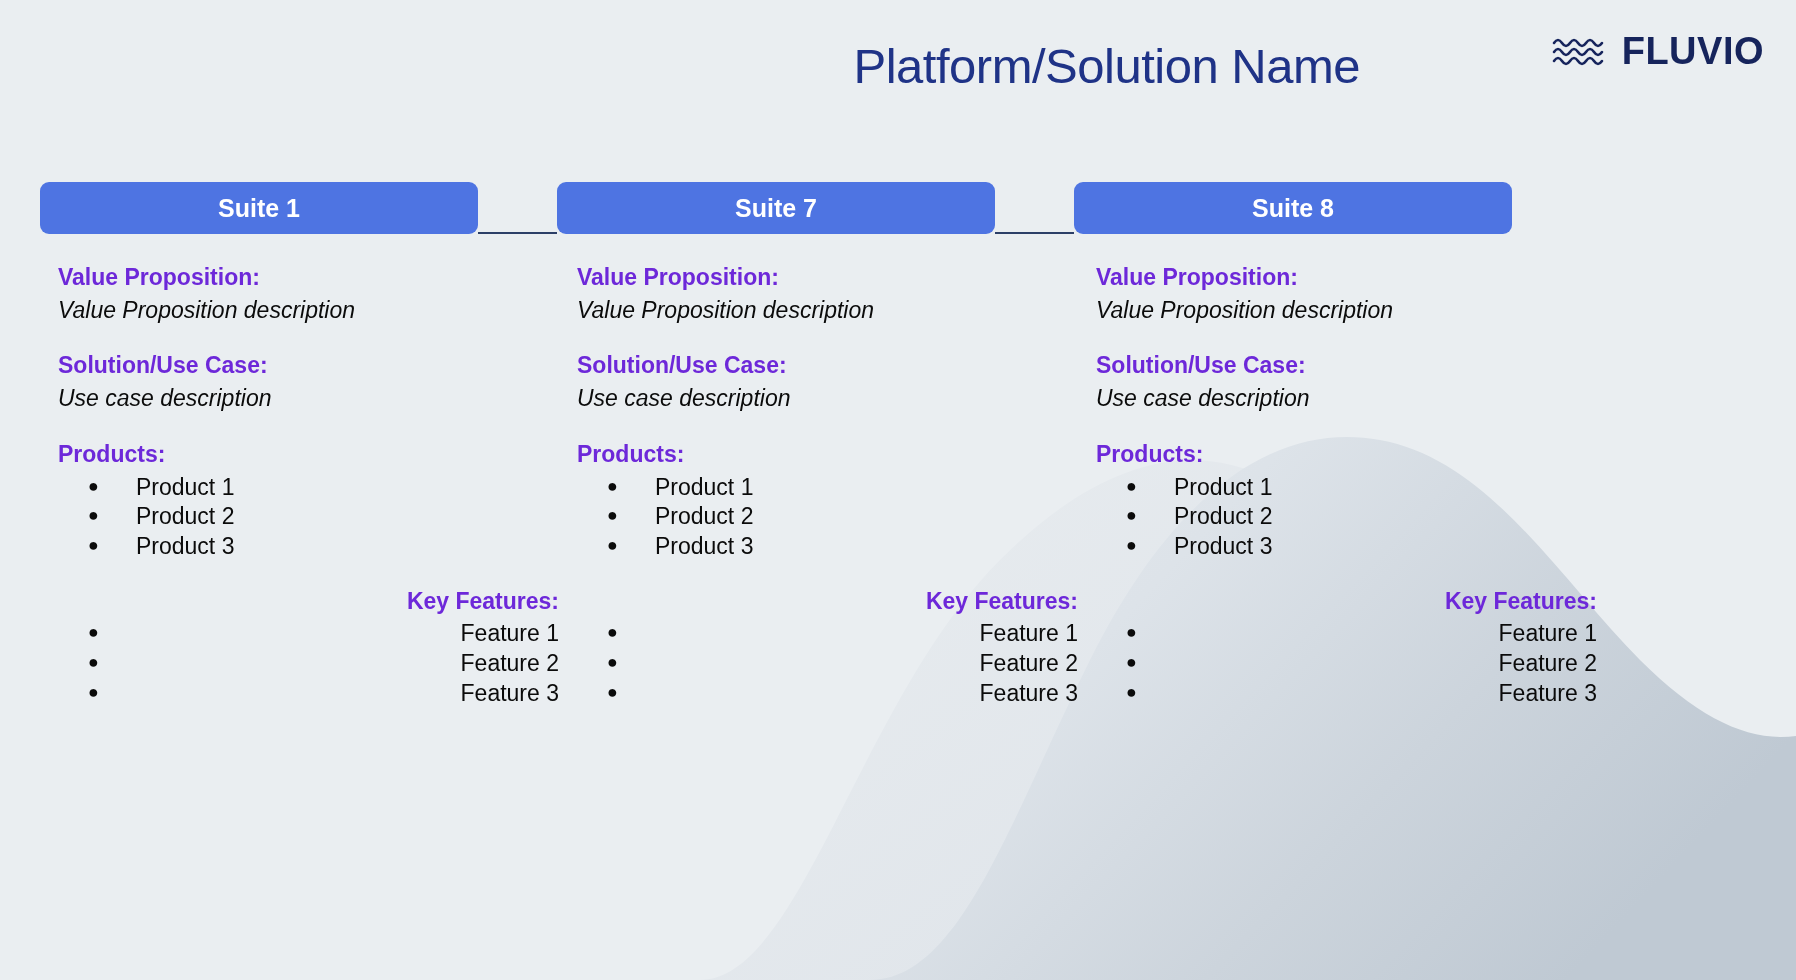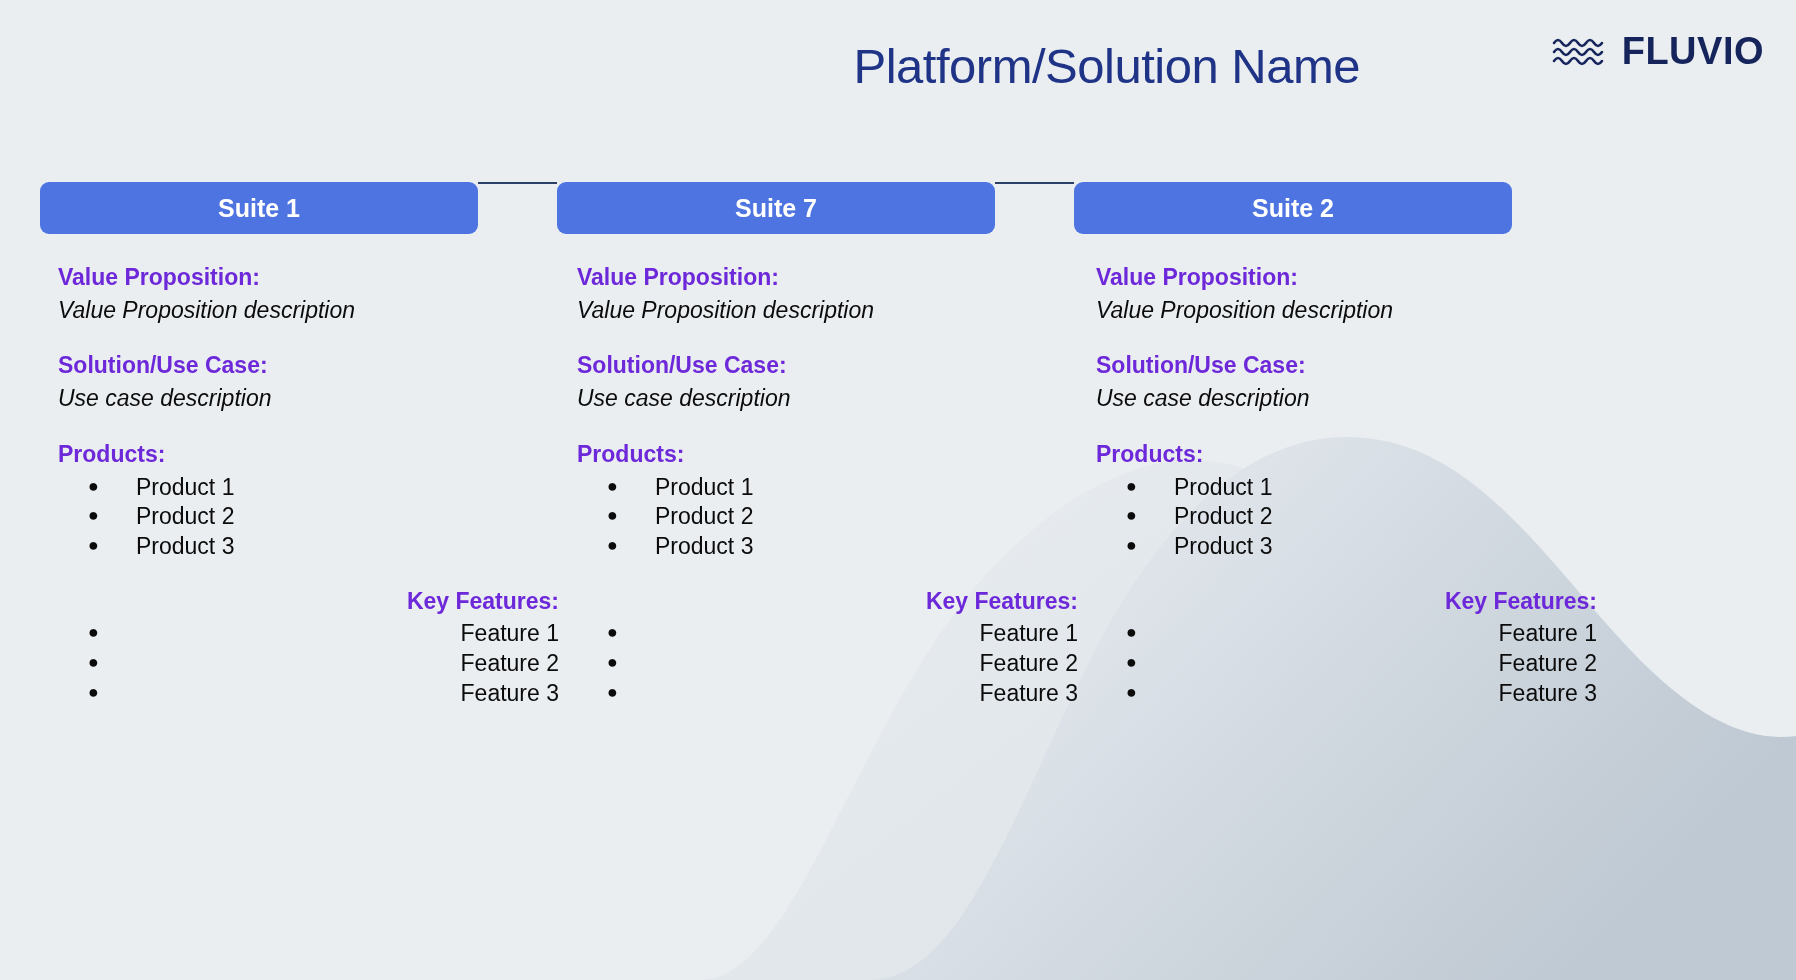--- a/index.html
+++ b/index.html
@@ -72,21 +72,21 @@
   }
 
   
   #header-row {
     position: absolute;
     left: 40px;
     top: 182px;
     width: 1472px;
     height: 52px;
     display: flex;
-    align-items: flex-start;
+    align-items: flex-end;
     z-index: 3;
   }
   .suite-pill {
     flex: 0 0 438px;
     height: 52px;
     background: #4e74e2;
     border-radius: 9px;
     color: #ffffff;
     font-size: 25px;
     font-weight: bold;
@@ -204,21 +204,21 @@
   <div id="header-row">
     <div class="suite-pill">
       <span>Suite 1</span>
     </div>
     <div class="connector"></div>
     <div class="suite-pill">
       <span>Suite 7</span>
     </div>
     <div class="connector"></div>
     <div class="suite-pill">
-      <span>Suite 2</span>
+      <span>Suite 8</span>
     </div>
   </div>
 
   <div id="columns">
 
     <div class="column">
       <div class="block">
         <p class="block-heading">Value Proposition:</p>
         <p class="block-desc">Value Proposition description</p>
       </div>

